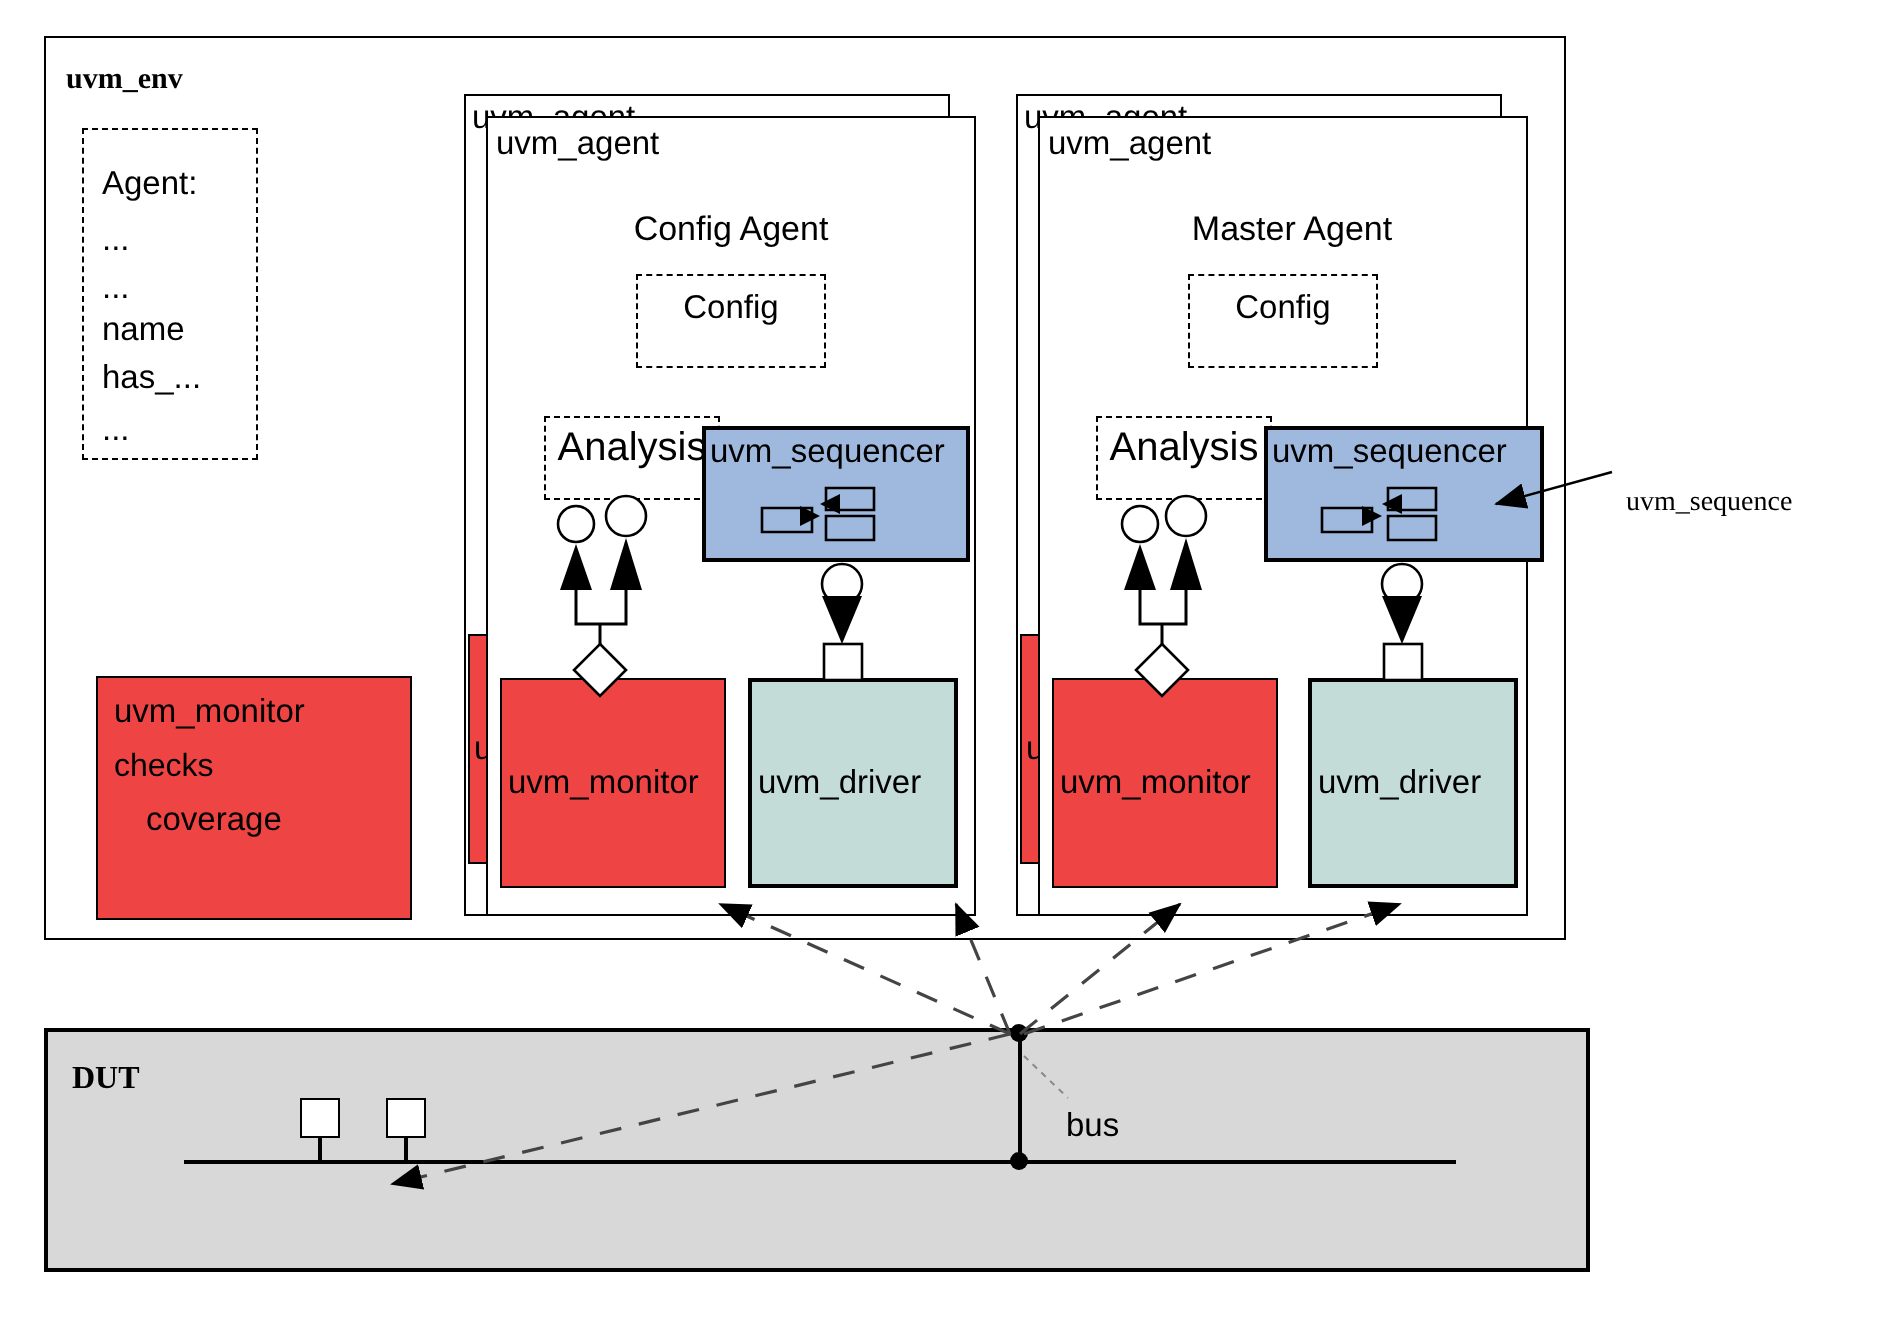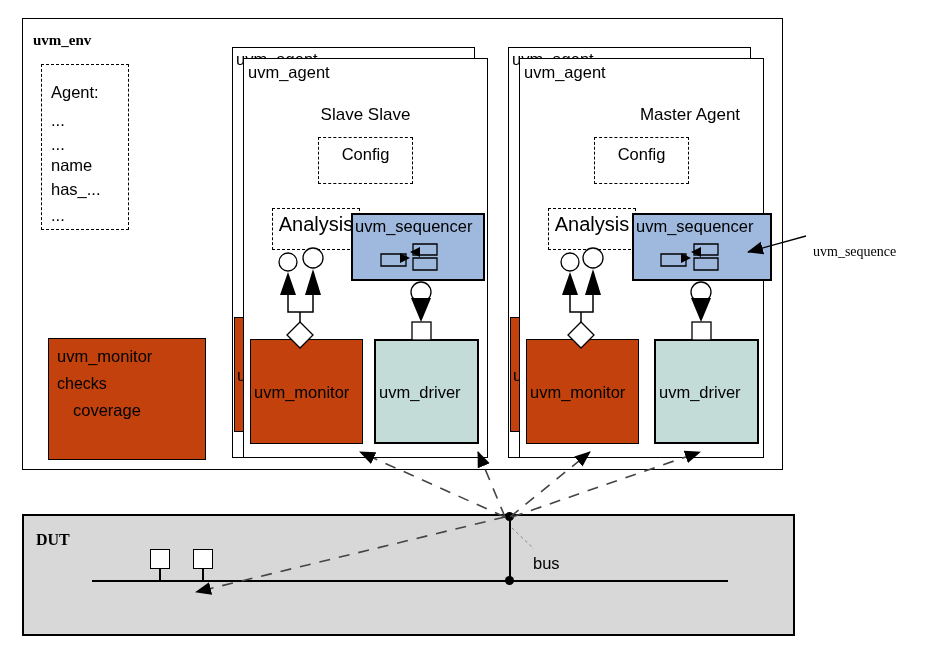--- a/index.html
+++ b/index.html
@@ -25,21 +25,21 @@
   .agent-name{position:absolute;font-size:17px;text-align:center;}
 
   .cfgbox{position:absolute;box-sizing:border-box;border:1.5px dashed #000;}
   .cfgbox span{position:absolute;left:0;right:0;top:7px;text-align:center;font-size:16.5px;}
 
   .anabox{position:absolute;box-sizing:border-box;border:1.5px dashed #000;background:#fff;}
   .anabox span{position:absolute;left:0;right:0;top:4px;text-align:center;font-size:20px;}
 
   .seq{position:absolute;box-sizing:border-box;border:2px solid #000;background:#9fb8de;}
   .seq .t{position:absolute;left:2px;top:2px;font-size:16.5px;}
-  .mon{position:absolute;box-sizing:border-box;border:1.5px solid #000;background:#c2410c;text-align:right;}
+  .mon{position:absolute;box-sizing:border-box;border:1.5px solid #000;background:#ef4444;text-align:right;}
   .mon .t{position:absolute;left:3px;top:50%;transform:translateY(-50%);font-size:16.5px;}
   .drv{position:absolute;box-sizing:border-box;border:2px solid #000;background:#c3dcd8;}
   .drv .t{position:absolute;left:3px;top:50%;transform:translateY(-50%);font-size:16.5px;}
 
   
   #env-mon{left:48px;top:338px;width:158px;height:122px;}
   #env-mon .l1{position:absolute;left:8px;top:8px;font-size:16.5px;}
   #env-mon .l2{position:absolute;left:8px;top:36px;font-size:16px;}
   #env-mon .l3{position:absolute;left:24px;top:62px;font-size:16.5px;}
 
@@ -87,21 +87,21 @@
 <div class="mon" style="left:234px;top:317px;width:22px;height:115px;">
   <span class="t" style="left:2px;">uvm_monitor</span>
 </div>
 
 <div class="anabox" style="left:259px;top:213px;width:72px;height:42px;">
   <span style="text-align:left;left:5px;top:12px;">A</span>
 </div>
 
 <div class="agent-front" style="left:243px;top:58px;width:245px;height:400px;"></div>
 <div class="agent-title" style="left:248px;top:63px;">uvm_agent</div>
-<div class="agent-name" style="left:243px;top:105px;width:245px;">Slave Slave</div>
+<div class="agent-name" style="left:243px;top:105px;width:245px;">Config Agent</div>
 
 <div class="cfgbox" style="left:318px;top:137px;width:95px;height:47px;">
   <span>Config</span>
 </div>
 
 <div class="anabox" style="left:272px;top:208px;width:88px;height:42px;">
   <span>Analysis</span>
 </div>
 
 <div class="seq" style="left:351px;top:213px;width:134px;height:68px;">
@@ -120,21 +120,21 @@
 <div class="agent-title" style="left:512px;top:50px;">uvm_agent</div>
 <div class="mon" style="left:510px;top:317px;width:22px;height:115px;">
   <span class="t" style="left:2px;">uvm_monitor</span>
 </div>
 <div class="anabox" style="left:535px;top:213px;width:72px;height:42px;">
   <span style="text-align:left;left:5px;top:12px;">A</span>
 </div>
 
 <div class="agent-front" style="left:519px;top:58px;width:245px;height:400px;"></div>
 <div class="agent-title" style="left:524px;top:63px;">uvm_agent</div>
-<div class="agent-name" style="left:519px;top:105px;width:254px;padding-left:44px;">Master Agent</div>
+<div class="agent-name" style="left:519px;top:105px;width:254px;">Master Agent</div>
 
 <div class="cfgbox" style="left:594px;top:137px;width:95px;height:47px;">
   <span>Config</span>
 </div>
 
 <div class="anabox" style="left:548px;top:208px;width:88px;height:42px;">
   <span>Analysis</span>
 </div>
 
 <div class="seq" style="left:632px;top:213px;width:140px;height:68px;">

